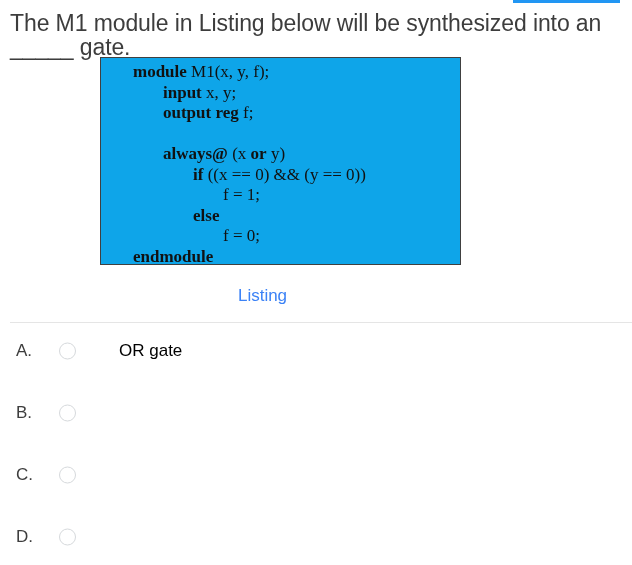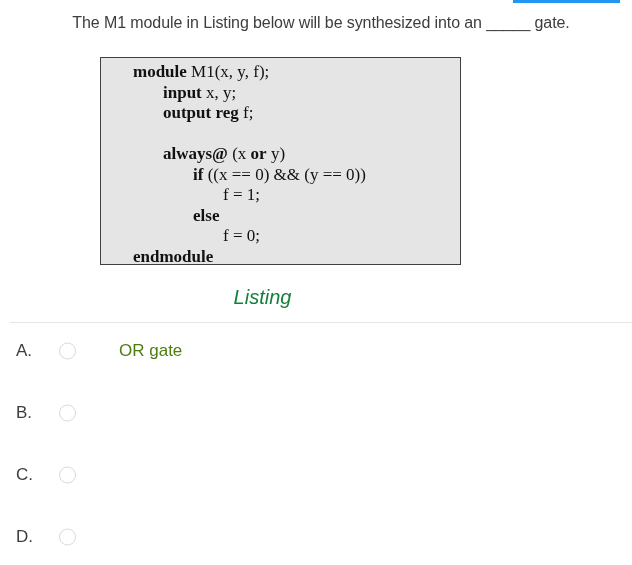--- a/index.html
+++ b/index.html
@@ -21,58 +21,56 @@
     left: 513px;
     width: 107px;
     height: 3px;
     background: #2196f3;
   }
   .question {
     position: absolute;
     top: 11px;
     left: 10px;
     width: 622px;
-    font-size: 16px;
+    font-size: 23px;
     line-height: 24px;
     color: #3d3d3d;
     letter-spacing: -0.1px;
-    text-align: center;
   }
   .code-box {
     position: absolute;
     top: 57px;
     left: 100px;
     width: 361px;
     height: 208px;
     border: 1px solid #404040;
     box-sizing: border-box;
-    background: #e5e5e5;
+    background: #0ea5e9;
     overflow: hidden;
   }
   .code-inner {
     padding: 4px 0 0 32px;
     font-family: "Liberation Serif", serif;
     font-size: 17px;
     line-height: 20.5px;
     color: #111111;
     white-space: pre;
   }
   .code-line { height: 20.5px; }
   .code-line b { font-weight: bold; }
   .listing-caption-wrap {
     position: absolute;
     top: 286px;
     left: 100px;
     width: 325px;
     text-align: center;
   }
   .listing-caption {
-    font-size: 20px;
-    color: #15803d;
-    font-style: italic;
+    font-size: 17px;
+    color: #3b82f6;
   }
   .divider {
     position: absolute;
     top: 322px;
     left: 10px;
     width: 622px;
     height: 1px;
     background: #e5e5e5;
   }
   .option-row {
@@ -101,21 +99,21 @@
     background: #ffffff;
     box-sizing: border-box;
     cursor: pointer;
   }
   .option-row .label {
     position: absolute;
     left: 119px;
     top: 50%;
     transform: translateY(-50%);
     font-size: 17px;
-    color: #4d7c0f;
+    color: #000000;
   }
   .row-a { top: 339px; }
   .row-b { top: 401px; }
   .row-c { top: 463px; }
   .row-d { top: 525px; }
 </style>
 </head>
 <body>
 
 <div class="accent-line"></div>

